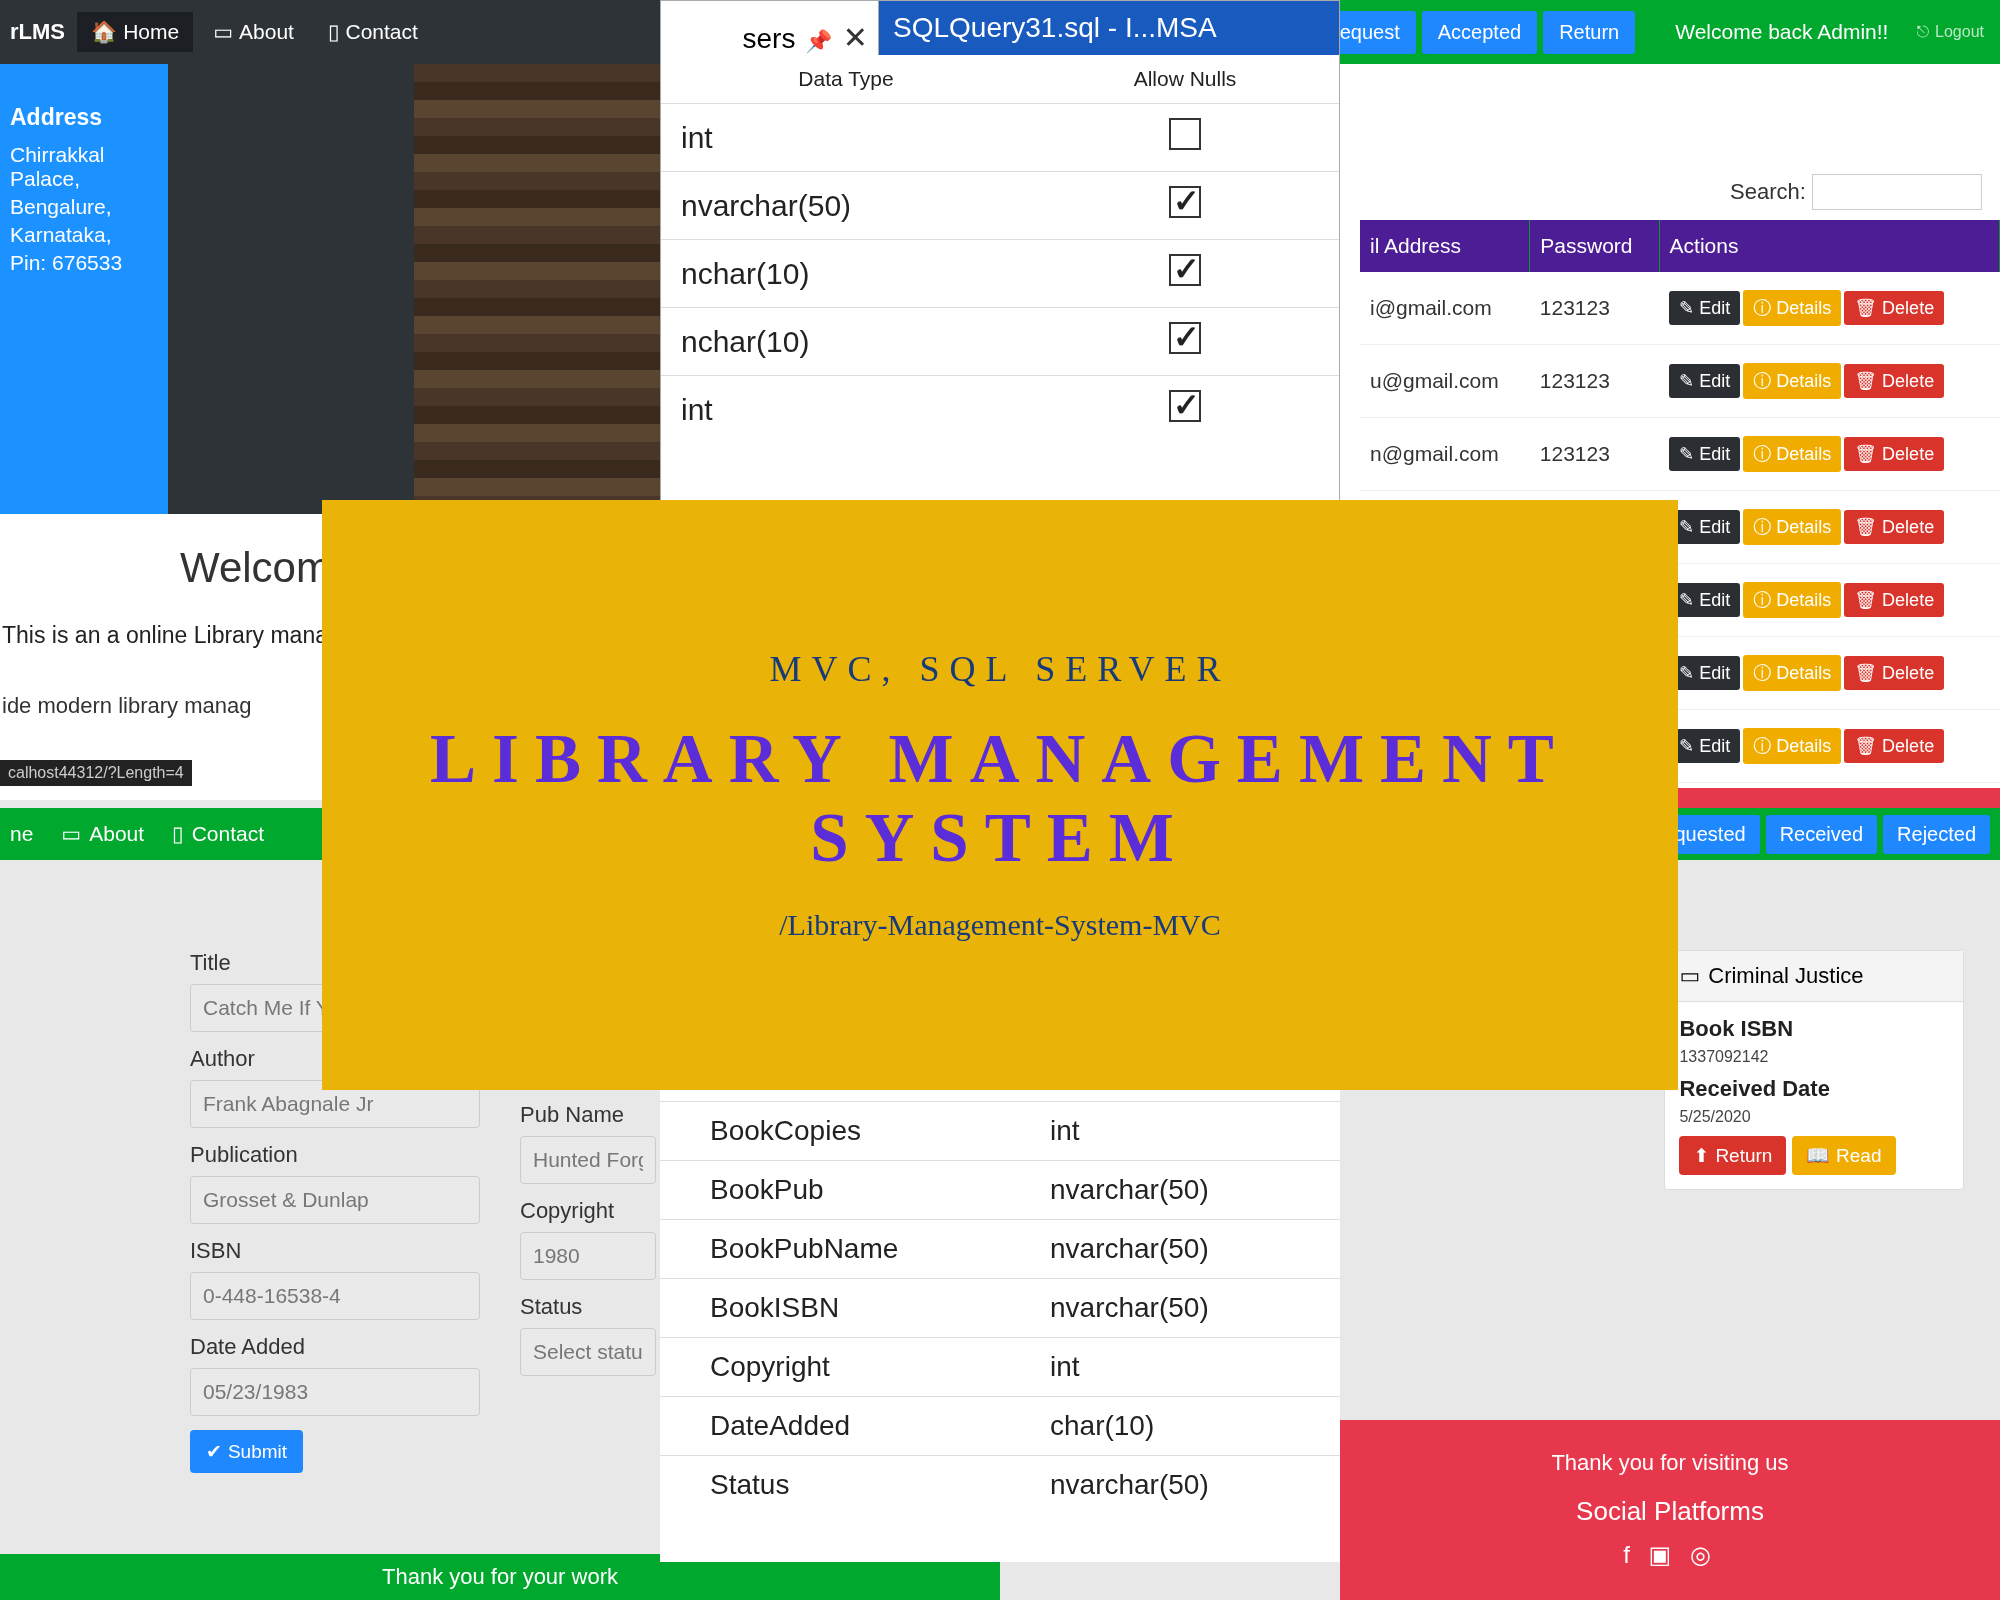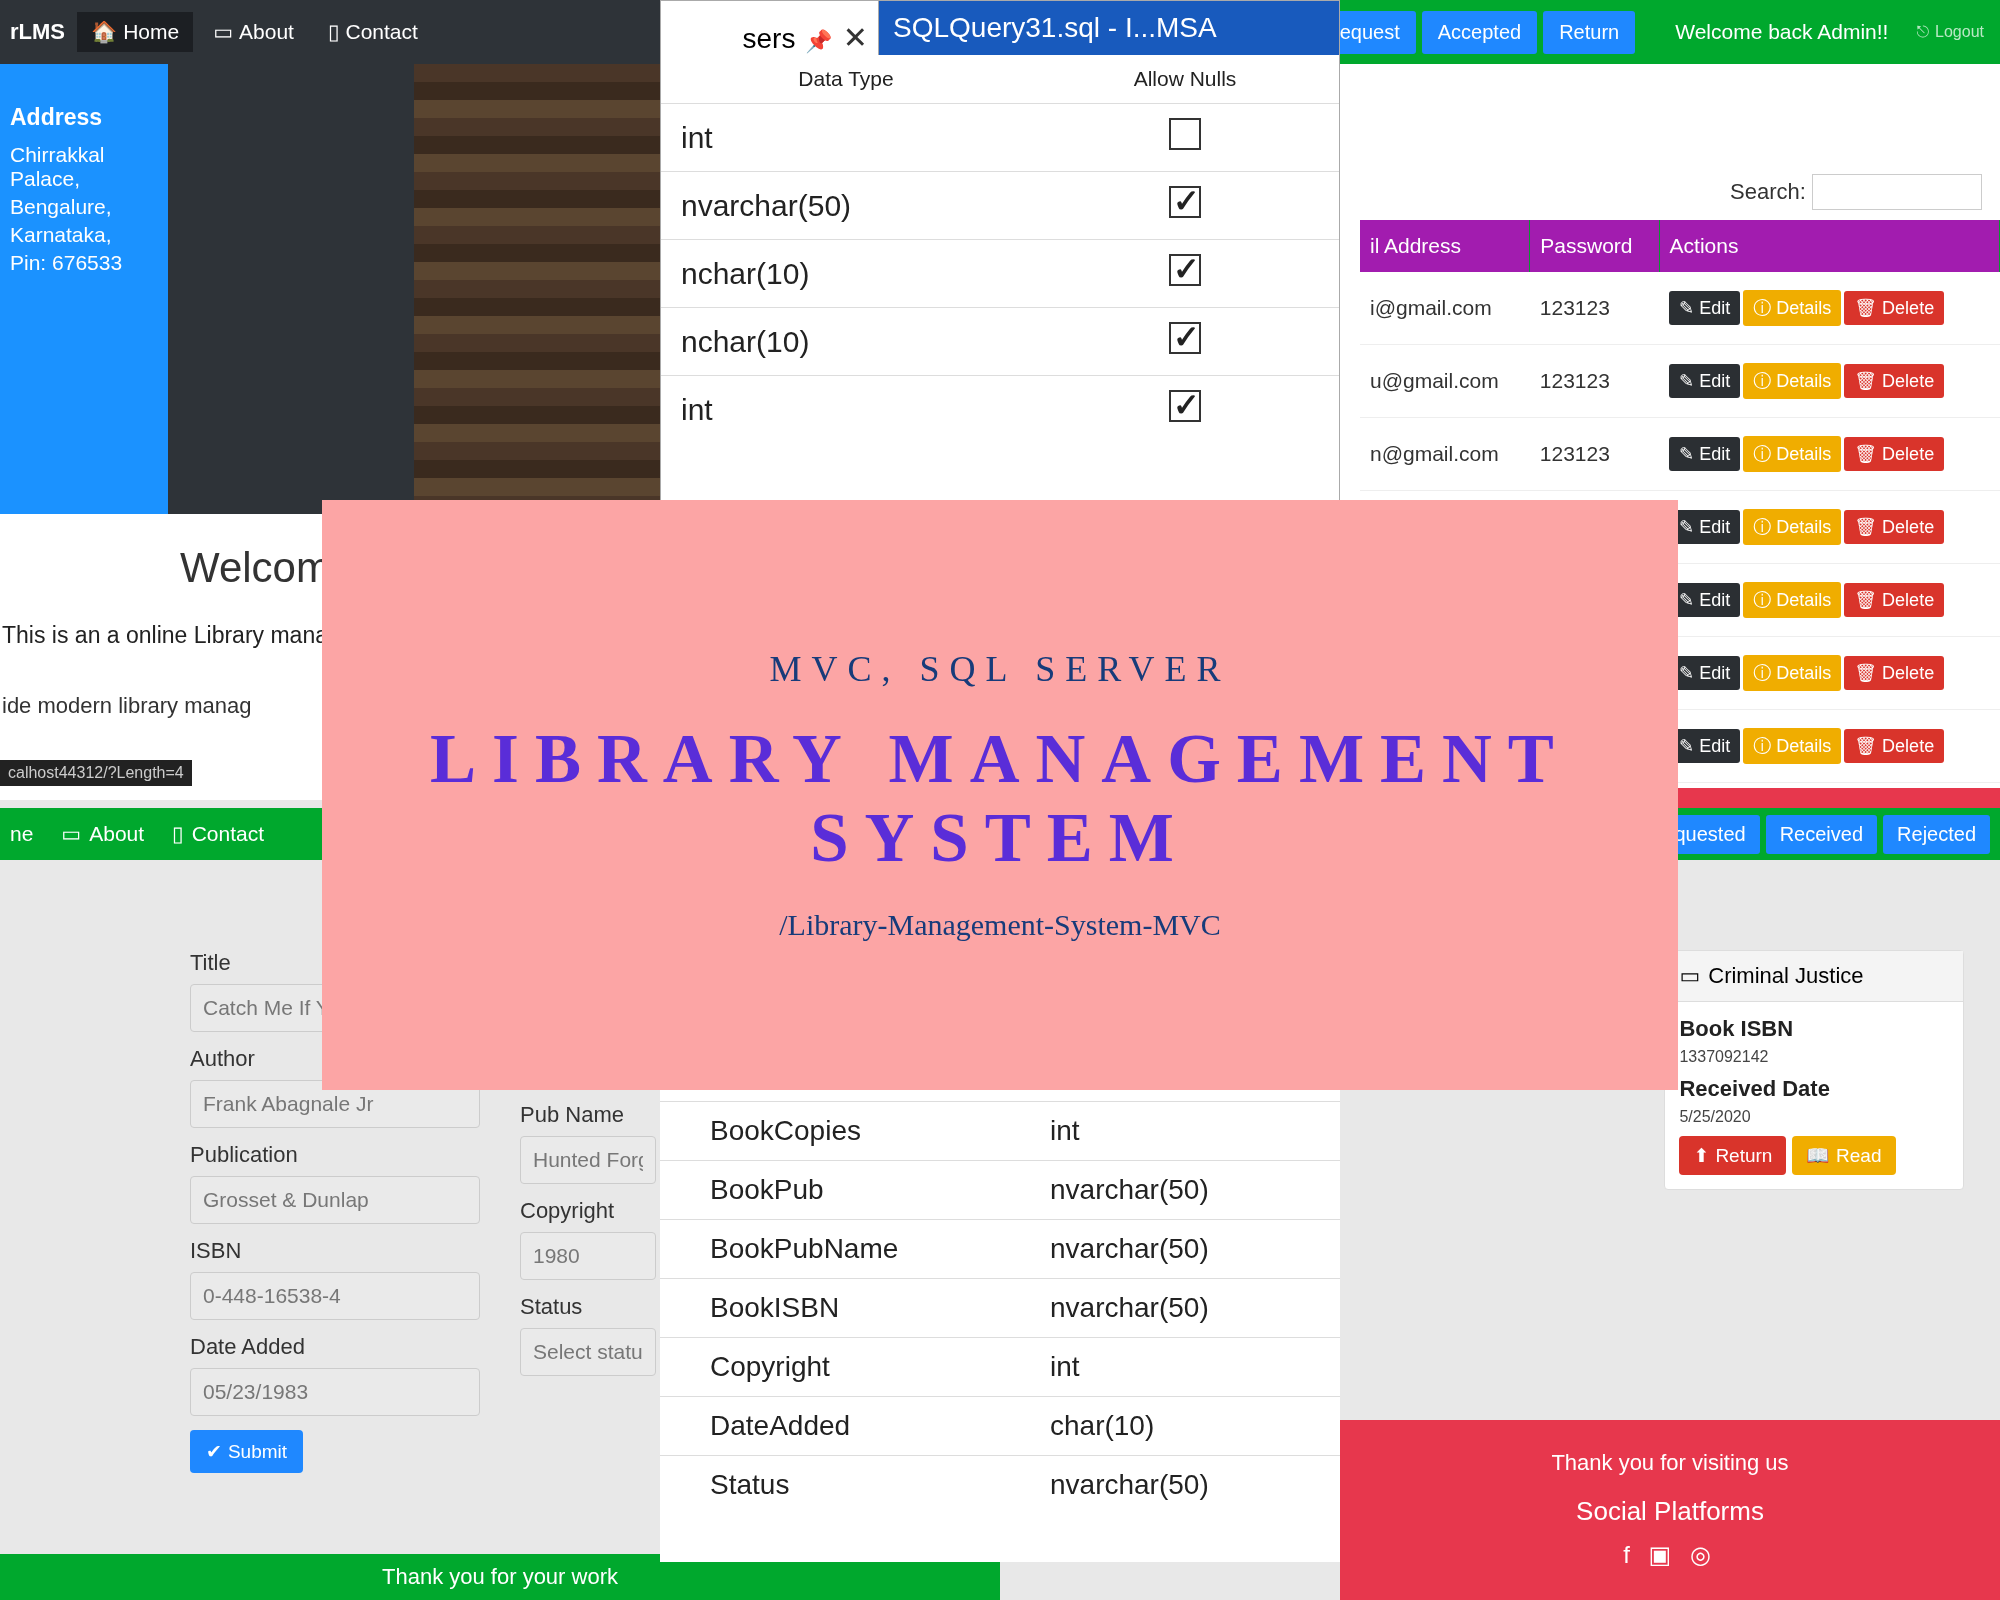--- a/index.html
+++ b/index.html
@@ -25,21 +25,21 @@
 
 
 .tr-panel{position:absolute;right:0;top:0;width:1340px;height:800px;background:#fff}
 .tr-nav{background:#00a82d;height:64px;display:flex;align-items:center;justify-content:flex-end;padding:0 16px;color:#fff;gap:0}
 .tr-nav .btn{background:#1f88ff;padding:10px 16px;margin-left:6px;font-size:20px;border-radius:3px}
 .tr-nav .wel{margin-left:40px;font-size:21px}
 .tr-nav .logout{display:flex;align-items:center;gap:6px;margin-left:28px;color:#b8e8c4}
 .tr-search{text-align:right;padding:110px 18px 10px 0;font-size:22px;color:#333}
 .tr-search input{border:1px solid #ccc;height:36px;width:170px;padding:0 8px;font-size:20px}
 .tr-table{width:640px;margin-left:auto;border-collapse:collapse;font-size:21px}
-.tr-table th{background:#a21caf;color:#fff;text-align:left;padding:14px 10px;border-right:1px solid #0c9631;font-weight:normal}
+.tr-table th{background:#4c1d95;color:#fff;text-align:left;padding:14px 10px;border-right:1px solid #0c9631;font-weight:normal}
 .tr-table td{padding:18px 10px;border-bottom:1px solid #eee;color:#333}
 .tr-actions{white-space:nowrap}
 .abtn{display:inline-block;padding:6px 10px;color:#fff;font-size:18px;border-radius:3px;margin-right:3px}
 .a-edit{background:#2b2f33}
 .a-det{background:#f0ad00}
 .a-del{background:#d9342b}
 .tr-redstrip{position:absolute;left:660px;right:0;top:788px;height:20px;background:#e7374d}
 
 
 .sql-top{position:absolute;left:660px;top:0;width:680px;height:508px;background:#fff;border:1px solid #aaa;z-index:5}
@@ -90,21 +90,21 @@
 .cbtn{padding:8px 14px;border-radius:4px;color:#fff;font-size:19px;display:flex;align-items:center;gap:6px}
 .c-red{background:#d9342b}
 .c-yel{background:#f0ad00}
 
 
 .br-foot{position:absolute;left:1340px;top:1420px;width:660px;height:180px;background:#e7374d;color:#fff;text-align:center;padding-top:30px;font-size:22px}
 .br-foot .sp{font-weight:normal;font-size:26px;margin-top:20px}
 .br-foot .icons{margin-top:14px;font-size:24px;letter-spacing:6px}
 
 
-.center-ov{position:absolute;left:322px;top:500px;width:1356px;height:590px;background:#fca5a5;z-index:20;display:flex;flex-direction:column;align-items:center;justify-content:center}
+.center-ov{position:absolute;left:322px;top:500px;width:1356px;height:590px;background:#eab308;z-index:20;display:flex;flex-direction:column;align-items:center;justify-content:center}
 .center-ov .l1{color:#173b7a;font-size:36px;letter-spacing:10px;font-family:Georgia,serif}
 .center-ov .l2{color:#5a2dd8;font-size:69px;font-weight:bold;letter-spacing:16px;text-align:center;line-height:1.15;margin:30px 0;font-family:Georgia,serif}
 .center-ov .l3{color:#173b7a;font-size:30px;font-family:'Comic Sans MS',cursive}
 
 .ic{display:inline-block}
 </style>
 </head>
 <body>
 
 <div class="tl-panel">

